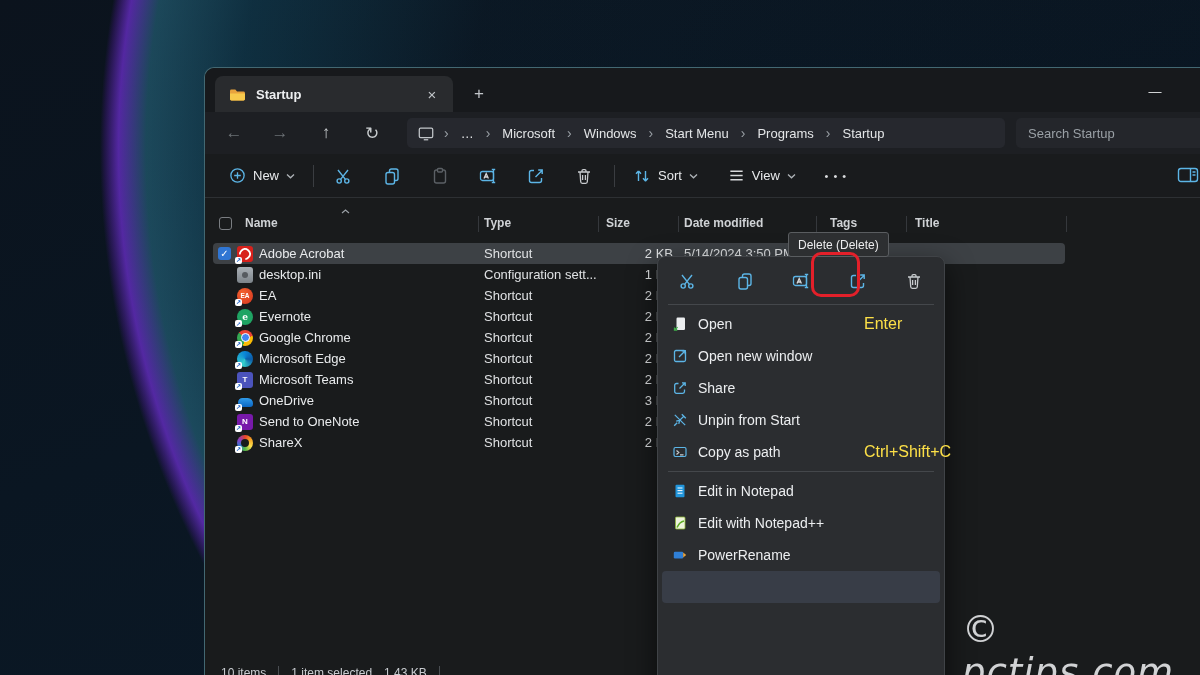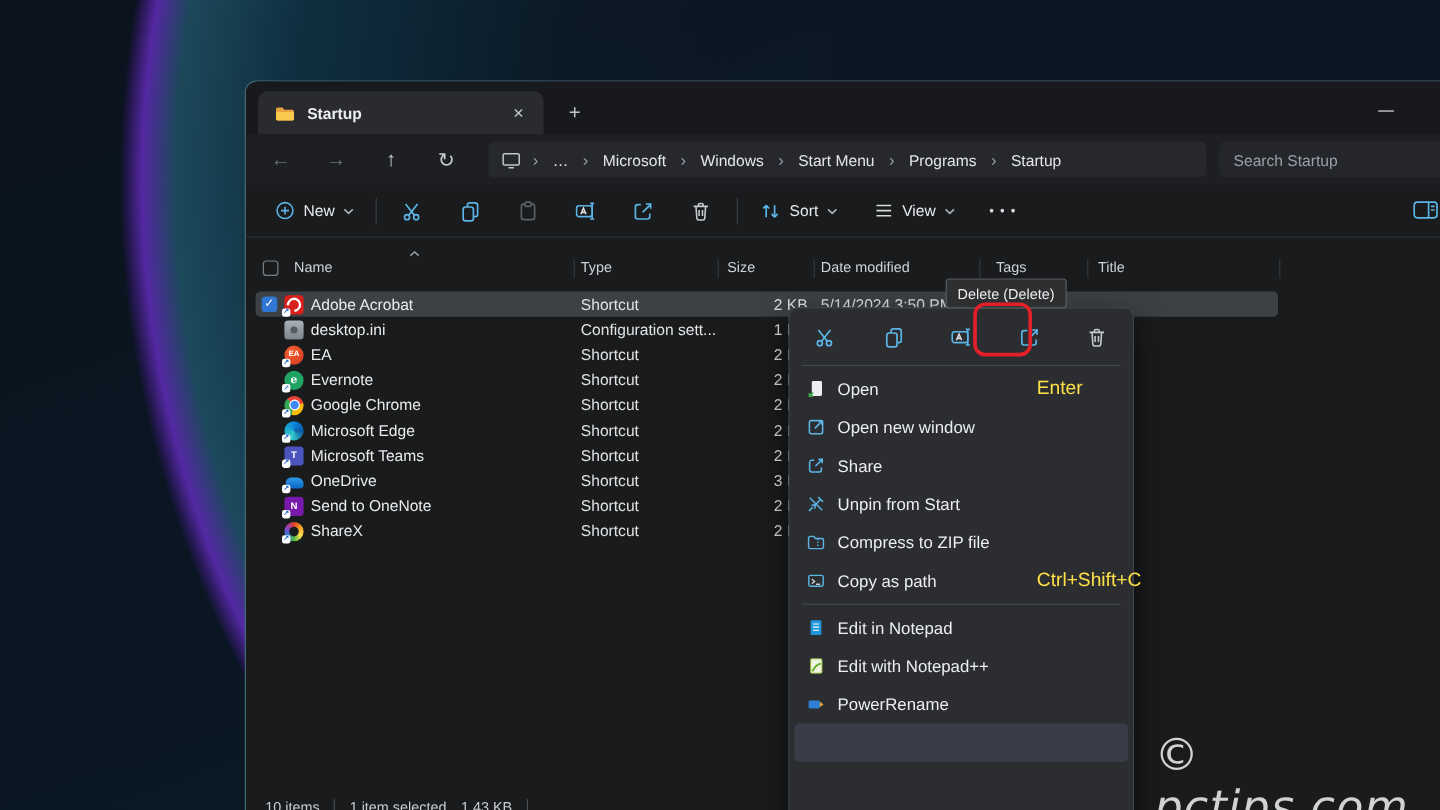--- a/index.html
+++ b/index.html
@@ -67,21 +67,21 @@
   .tbtn { display:flex; align-items:center; justify-content:center; gap:7px;
     height:34px; border-radius:5px; color:#5cb5e6; }
   .tbtn .lbl { color:#e8eaec; font-size:13px; }
   .tsep { width:1px; height:22px; background:#3a3d41; margin:0 10px; }
   .chev { color:#aeb3b7; }
   .pane-toggle { position:absolute; left:972px; top:12px; color:#5cb5e6; }
 
   
   .headerrow { position:absolute; left:8px; top:143px; width:852px; height:26px; font-size:12px; color:#cfd2d5; }
   .hsep { position:absolute; top:5px; width:1px; height:16px; background:#35383c; }
-  .hcell { position:absolute; top:5px; white-space:nowrap; }
+  .hcell { position:absolute; top:5px; white-space:nowrap;font-weight:bold; }
   .hcheck { position:absolute; left:6px; top:6px; width:13px; height:13px;
     border:1px solid #7a7e82; border-radius:3px; }
   .hcaret { position:absolute; left:128px; top:-2px; color:#9aa0a6; }
 
   
   .row { position:absolute; left:8px; width:852px; height:21px; font-size:13px; color:#e9ebed; }
   .row.selected { background:#3d4145; border-radius:4px; }
   .cb { position:absolute; left:5px; top:4px; width:13px; height:13px; background:#3076d3;
     border-radius:3px; color:#fff; font-size:10px; line-height:13px; text-align:center; }
   .ic { position:absolute; left:24px; top:2.5px; width:16px; height:16px; border-radius:3px;
@@ -476,29 +476,20 @@
         <svg width="16" height="16" viewBox="0 0 16 16" fill="none" stroke="#5cb5e6" stroke-width="1.3">
           <path d="M9.8 2.2 13.8 6.2M11.8 4.2 7.6 8.4M7.6 8.4 4.2 9.2M7.6 8.4 6.8 11.8M5.2 10.8 2.2 13.8"></path>
           <path d="M2.8 2.8 13.2 13.2" stroke-width="1.2"></path>
         </svg>
       </span>
     <span class="mil">Unpin from Start</span>
   </div>
   <div class="mi">
     <span class="mic">
         <svg width="16" height="16" viewBox="0 0 16 16" fill="none" stroke="#5cb5e6" stroke-width="1.2">
-          <path d="M1.8 4.4a1.4 1.4 0 0 1 1.4-1.4h3l1.4 1.8h5.2a1.4 1.4 0 0 1 1.4 1.4v5.6a1.4 1.4 0 0 1-1.4 1.4H3.2a1.4 1.4 0 0 1-1.4-1.4Z"></path>
-          <path d="M9.5 5v1.2M9.5 7.4v1.2M9.5 9.8V11"></path>
-        </svg>
-      </span>
-    <span class="mil">Compress to ZIP file</span>
-  </div>
-  <div class="mi">
-    <span class="mic">
-        <svg width="16" height="16" viewBox="0 0 16 16" fill="none" stroke="#5cb5e6" stroke-width="1.2">
           <rect x="2" y="3.5" width="12" height="9" rx="1.4"></rect>
           <path d="M4.5 6.5 6.8 8.5 4.5 10.5M8 10.8h3.5" stroke="#c8cbce"></path>
         </svg>
       </span>
     <span class="mil">Copy as path</span>
     <span class="mis">Ctrl+Shift+C</span>
   </div>
   <div class="msep"></div>
 
   <div class="mi">

